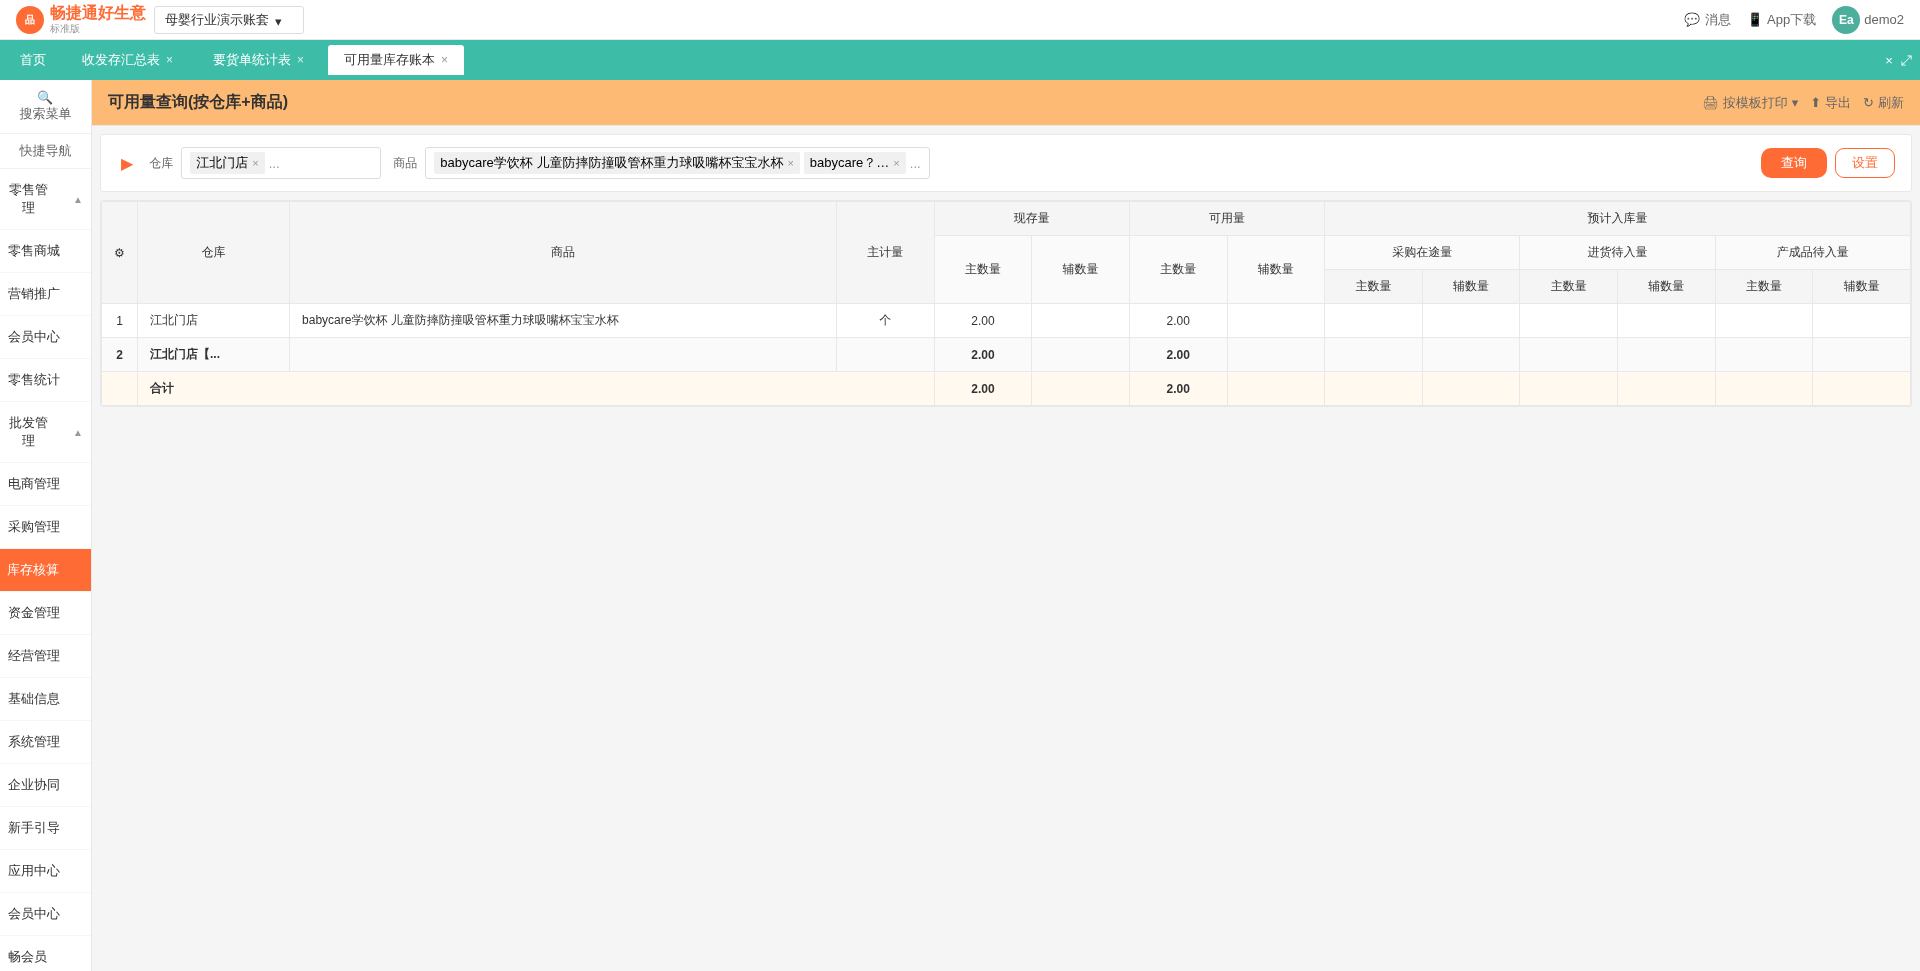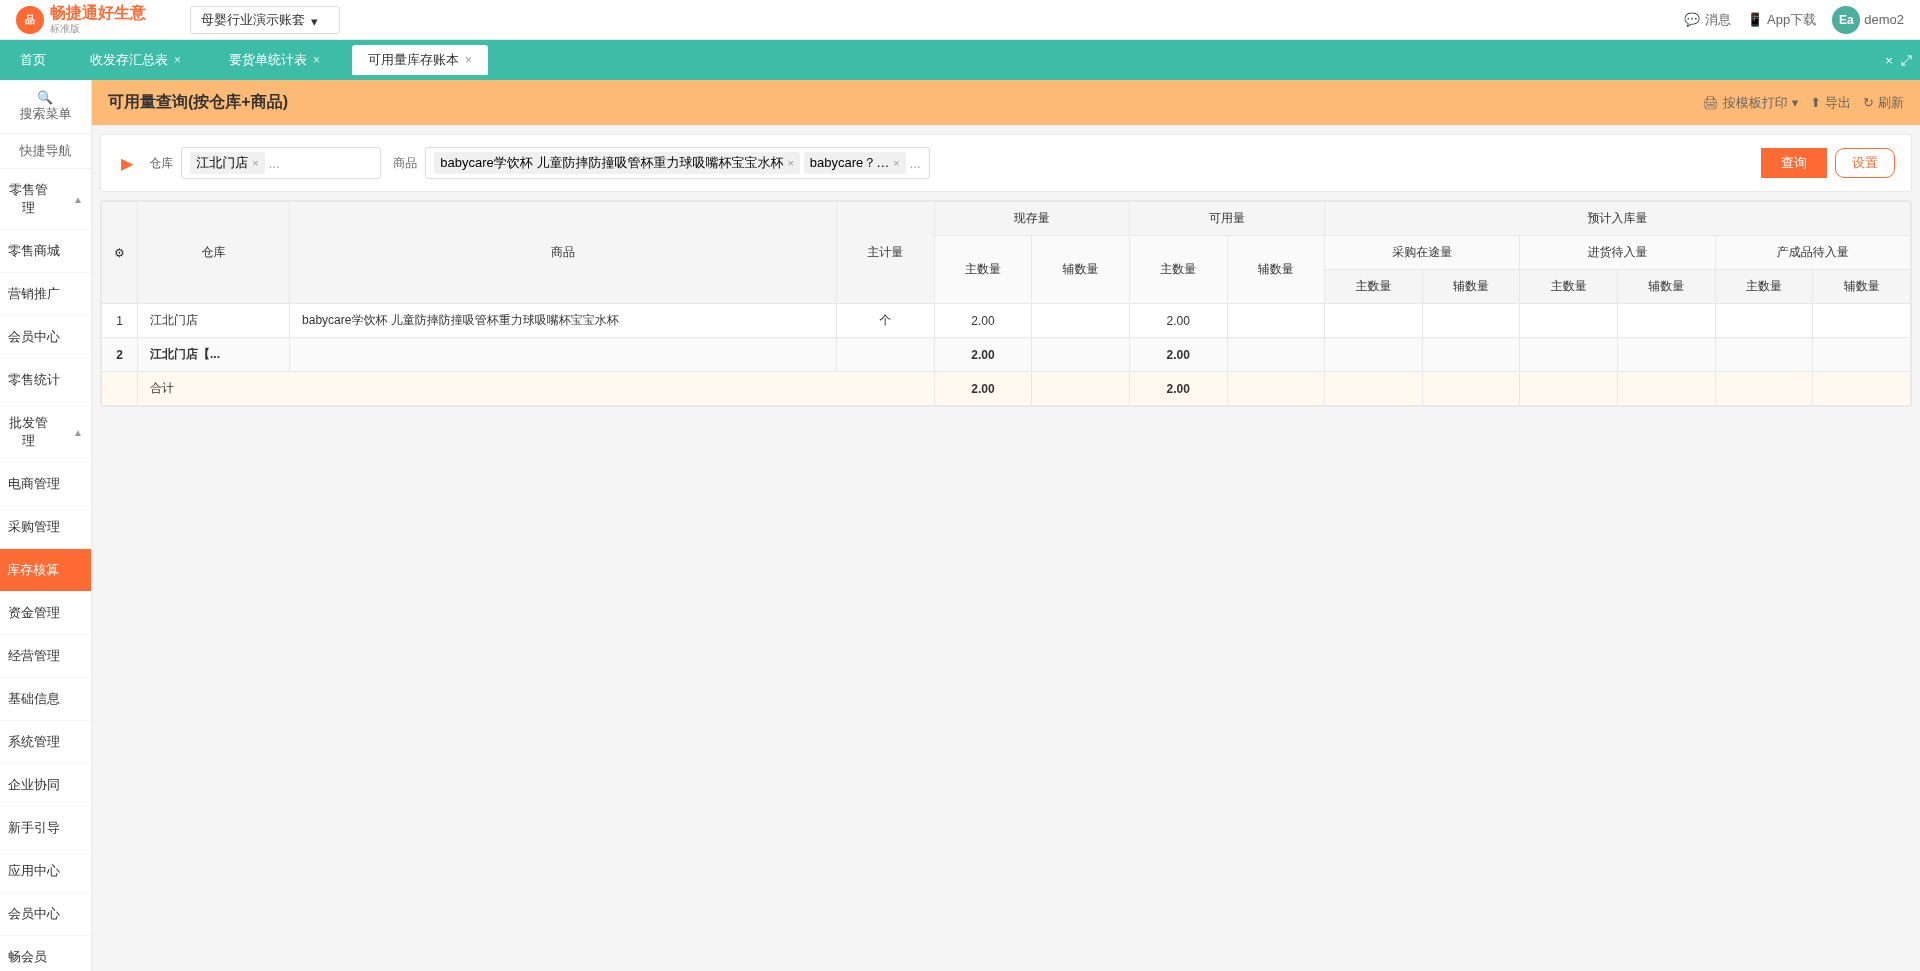--- a/index.html
+++ b/index.html
@@ -10,29 +10,29 @@
       display: flex; align-items: center; justify-content: space-between;
       background: #fff; height: 40px; padding: 0 16px;
       border-bottom: 1px solid #e8e8e8;
       position: relative;
     }
     .top-header-left { display: flex; align-items: center; gap: 8px; }
     .brand-logo { display: flex; align-items: center; gap: 6px; }
     .brand-icon { width: 28px; height: 28px; background: #ff6b35; border-radius: 50%; display: flex; align-items: center; justify-content: center; color: #fff; font-size: 10px; font-weight: bold; }
     .brand-name { font-size: 16px; color: #ff6b35; font-weight: bold; line-height: 1.2; }
     .brand-subtitle { font-size: 10px; color: #999; }
-    .industry-selector { display: flex; align-items: flex-end; gap: 6px; padding: 4px 10px; border: 1px solid #ddd; border-radius: 3px; cursor: pointer; color: #333; min-width: 150px; margin-left: 36px; }
+    .industry-selector { display: flex; align-items: flex-end; gap: 6px; padding: 4px 10px; border: 1px solid #ddd; border-radius: 3px; cursor: pointer; color: #333; min-width: 150px; }
     .top-header-right { display: flex; align-items: center; gap: 16px; color: #666; font-size: 12px; }
     .header-action { display: flex; align-items: center; gap: 4px; cursor: pointer; color: #666; }
     .user-avatar { width: 28px; height: 28px; border-radius: 50%; background: #4caf9e; display: flex; align-items: center; justify-content: center; color: #fff; font-size: 12px; font-weight: bold; }
 
     
     .nav-tabs {
       background: #3dbda8; display: flex; align-items: center; height: 40px; padding: 0 8px;
-      gap: 16px;
+      gap: 8px;
     }
     .nav-tab {
       padding: 6px 16px; color: #fff; cursor: pointer; border-radius: 3px 3px 0 0;
       font-size: 13px; display: flex; align-items: center; gap: 6px; white-space: nowrap;
     }
     .nav-tab.active { background: #fff; color: #333; }
     .nav-tab.active .tab-close { color: #999; }
     .tab-close { font-size: 12px; color: rgba(255,255,255,0.8); cursor: pointer; }
     .nav-tab-home { padding: 6px 12px; color: #fff; cursor: pointer; font-size: 13px; }
     .nav-spacer { flex: 1; }
@@ -84,21 +84,21 @@
       display: flex; align-items: center; border: 1px solid #ddd; border-radius: 3px;
       padding: 4px 8px; min-width: 200px; background: #fff; gap: 4px; flex-wrap: wrap;
     }
     .filter-tag {
       display: inline-flex; align-items: center; background: #f0f0f0; border-radius: 2px;
       padding: 2px 6px; font-size: 12px; gap: 4px;
     }
     .filter-tag-close { cursor: pointer; color: #999; font-size: 11px; }
     .filter-more { color: #999; cursor: pointer; }
     .filter-actions { margin-left: auto; display: flex; gap: 8px; }
-    .btn-query { background: #ff6b35; color: #fff; border: none; padding: 6px 20px; border-radius: 0; cursor: pointer; font-size: 13px; }
+    .btn-query { background: #ff6b35; color: #fff; border: none; padding: 6px 20px; border-radius: 10px; cursor: pointer; font-size: 13px; }
     .btn-setting { background: #fff; color: #ff6b35; border: 1px solid #ff6b35; padding: 4px 16px; border-radius: 9px; cursor: pointer; font-size: 13px; }
 
     
     .table-area { background: #fff; margin: 0 8px; border: 1px solid #e8e8e8; border-radius: 3px; overflow: auto; }
     table { width: 100%; border-collapse: collapse; }
     thead tr { background: #f5f5f5; }
     th {
       border: 1px solid #e8e8e8; padding: 8px 12px; text-align: center;
       font-size: 12px; color: #333; font-weight: normal; white-space: nowrap;
     }
@@ -349,21 +349,21 @@
             <td></td>
             <td></td>
             <td></td>
             <td></td>
             <td></td>
           </tr>
         </tbody>
         <tfoot>
           <tr class="total-row">
             <td></td>
-            <td colspan="3" style="text-align:left; font-weight:normal;">合计</td>
+            <td colspan="3" style="text-align:left; font-weight:bold;">合计</td>
             <td style="font-weight:bold;">2.00</td>
             <td></td>
             <td style="font-weight:bold;">2.00</td>
             <td></td>
             <td></td>
             <td></td>
             <td></td>
             <td></td>
             <td></td>
             <td></td>

